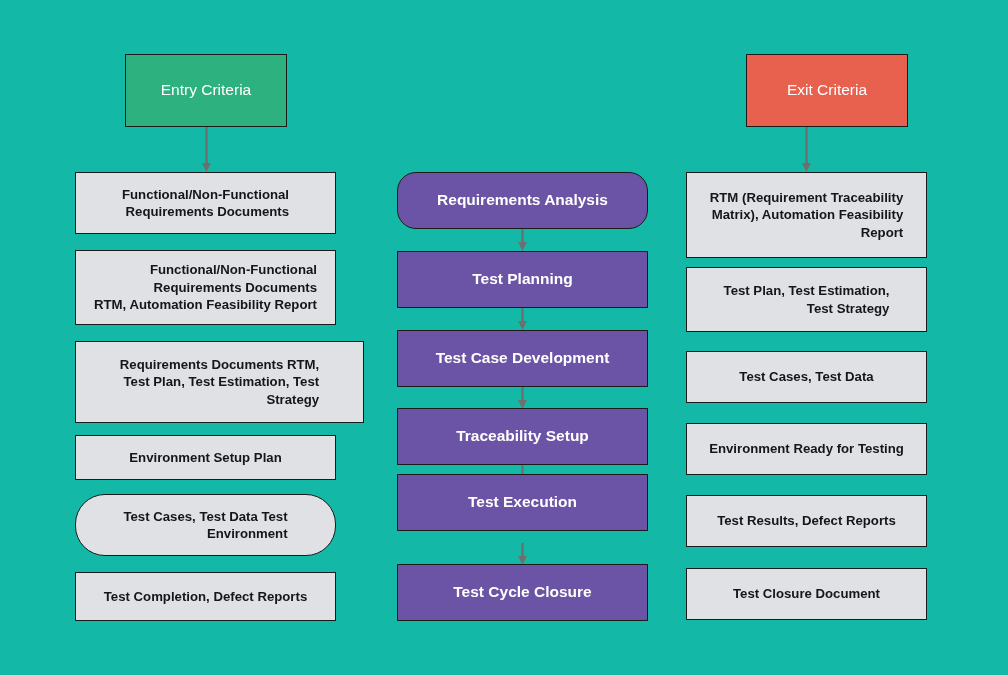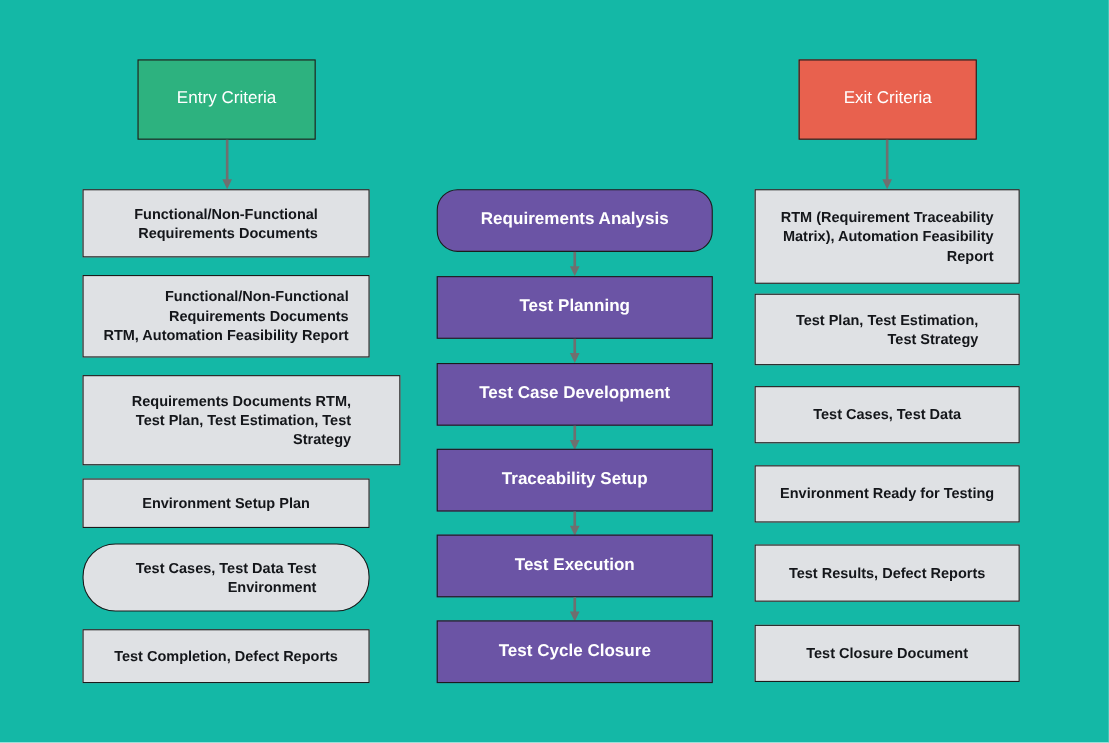--- a/index.html
+++ b/index.html
@@ -39,20 +39,21 @@
   .box.header {
     color: #ffffff;
     font-size: 15.5px;
     font-weight: 400;
   }
   .box.entry {
     background: #2db27f;
   }
   .box.exit {
     background: #e8614e;
+    margin-left: 20px;
   }
   
   .box.process {
     background: #6b54a5;
     color: #ffffff;
     font-size: 15.5px;
     font-weight: 600;
   }
   
   .box.artifact {
@@ -148,21 +149,21 @@
 
   <div class="box process" style="left:397px; top:408px; width:251px; height:57px;">
     <span class="txt">Traceability Setup</span>
   </div>
 
   <svg class="arrow" style="left:515px; top:465px; width:16px; height:22px;" viewBox="0 0 16 22">
     <line x1="7.5" y1="0" x2="7.5" y2="15"></line>
     <polygon points="7.5,22 3.1,13 11.9,13"></polygon>
   </svg>
 
-  <div class="box process" style="left:397px; top:486px; width:251px; height:57px;">
+  <div class="box process" style="left:397px; top:474px; width:251px; height:57px;">
     <span class="txt">Test Execution</span>
   </div>
 
   <svg class="arrow" style="left:515px; top:543px; width:16px; height:22px;" viewBox="0 0 16 22">
     <line x1="7.5" y1="0" x2="7.5" y2="15"></line>
     <polygon points="7.5,22 3.1,13 11.9,13"></polygon>
   </svg>
 
   <div class="box process" style="left:397px; top:564px; width:251px; height:57px;">
     <span class="txt">Test Cycle Closure</span>

